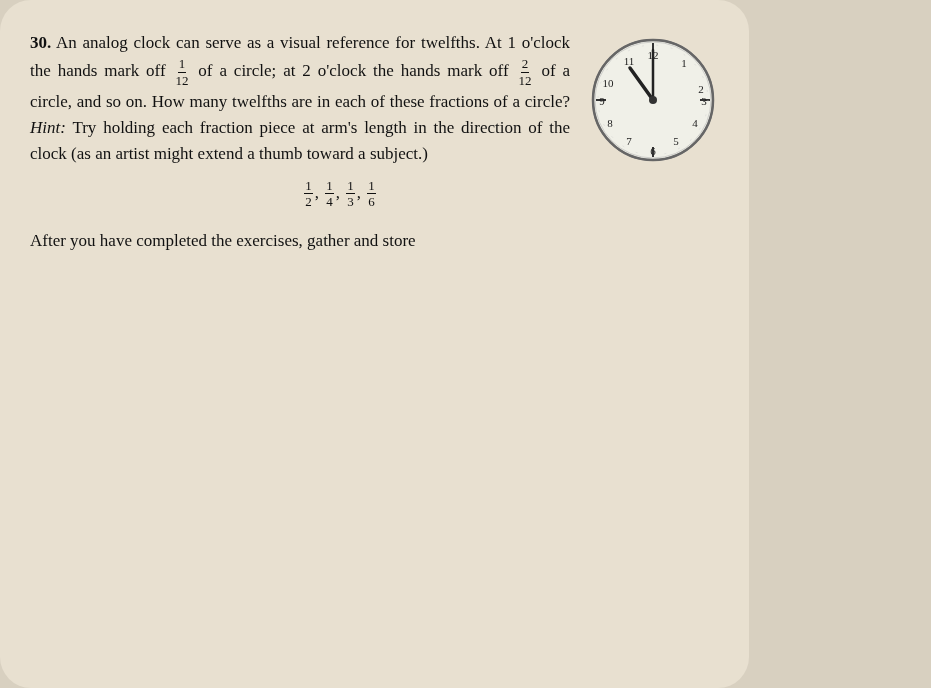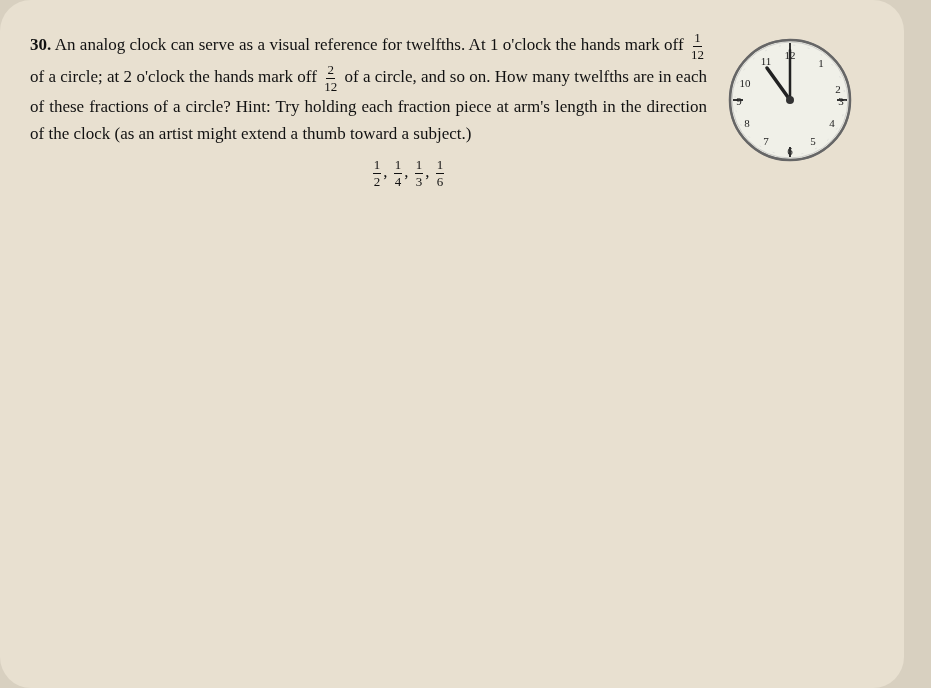--- a/index.html
+++ b/index.html
@@ -7,24 +7,24 @@
     body {
       width: 931px;
       height: 688px;
       background-color: #d8d0c0;
       font-family: 'Times New Roman', Times, serif;
       overflow: hidden;
       position: relative;
     }
 
     .page-container {
-      width: 904px;
+      width: 749px;
       height: 688px;
       background-color: #e8e0d0;
-      padding: 30px 42px 20px 30px;
+      padding: 30px 24px 20px 30px;
       position: relative;
       border-radius: 31px;
     }
 
     .content-area {
       display: flex;
       flex-direction: row;
       gap: 0;
     }
 
@@ -45,20 +45,21 @@
       width: 145px;
       flex-shrink: 0;
       display: flex;
       justify-content: center;
       align-items: flex-start;
       padding-top: 5px;
       margin-left: 10px;
     }
 
     .hint-text {
+      font-style: italic;
     }
 
     .fractions-line {
       margin-top: 10px;
       text-align: center;
       font-size: 17px;
       padding-left: 80px;
     }
 
     .frac {
@@ -194,17 +195,18 @@
         <line x1="65" y1="65" x2="65" y2="15" stroke="#222" stroke-width="2.5" stroke-linecap="round"></line>
 
         <circle cx="65" cy="65" r="4" fill="#333"></circle>
 
         <circle cx="65" cy="65" r="60" fill="none" stroke="#666" stroke-width="2.5"></circle>
       </svg>
     </div>
   </div>
 
   <div class="after-text">
+    <p><span>After you have completed the exercises, gather and store</span></p>
   </div>
 
   <div class="watermark-area">
   </div>
 </div>
 
 </body></html>

